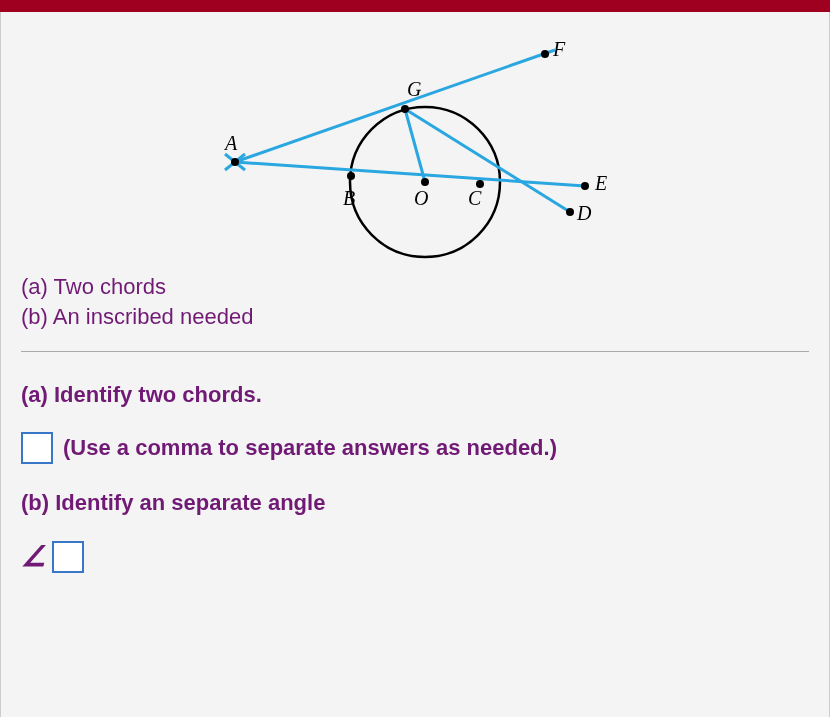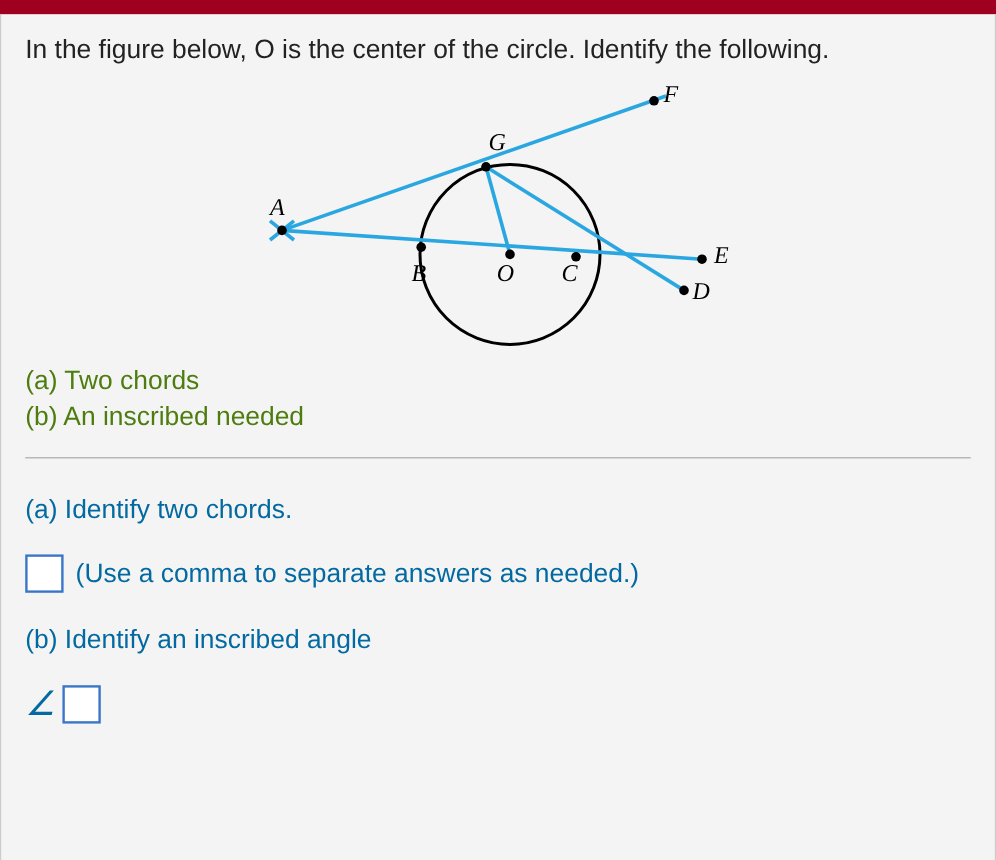--- a/index.html
+++ b/index.html
@@ -42,32 +42,33 @@
     }
     .lbl {
       position: absolute;
       font-size: 20px;
       font-style: italic;
       font-family: "Times New Roman", serif;
       color: #000;
     }
     .subparts {
       font-size: 22px;
-      color: #4d7c0f;
+      color: #701a75;
       line-height: 1.35;
       margin-bottom: 20px;
     }
     .divider {
       border: none;
       border-top: 1px solid #aaa;
       margin: 18px 0 30px 0;
     }
     .answer-section {
       font-size: 22px;
-      color: #0369a1;
+      color: #701a75;
+      font-weight: bold;
     }
     .answer-section p { margin-bottom: 24px; }
     .inline-row {
       display: flex;
       align-items: center;
       gap: 10px;
       margin-bottom: 26px;
       text-align: center;
     }
     .answer-box {
@@ -88,21 +89,20 @@
       font-style: italic;
     }
   </style>
 </head>
 <body>
 
 <div class="topbar"></div>
 
 <div class="content">
 
-  <p class="question">In the figure below, O is the center of the circle. Identify the following.</p>
 
   <div class="figure-wrap">
     <div class="figure">
       <svg width="480" height="230" viewBox="0 0 480 230">
 
         <circle cx="250" cy="150" r="75" fill="none" stroke="#000" stroke-width="2.5"></circle>
 
         <line x1="60" y1="130" x2="410" y2="154" stroke="#2aa7e0" stroke-width="3"></line>
 
         <line x1="60" y1="130" x2="380" y2="18" stroke="#2aa7e0" stroke-width="3"></line>
@@ -142,21 +142,21 @@
   <hr class="divider">
 
   <div class="answer-section">
     <p>(a) Identify two chords.</p>
 
     <div class="inline-row">
       <span class="answer-box"></span>
       <span>(Use a comma to separate answers as needed.)</span>
     </div>
 
-    <p>(b) Identify an inscribed angle</p>
+    <p>(b) Identify an separate angle</p>
 
     <div class="angle-row">
       <span class="angle-sym">∠</span>
       <span class="answer-box"></span>
     </div>
   </div>
 
 </div>
 
 </body></html>

